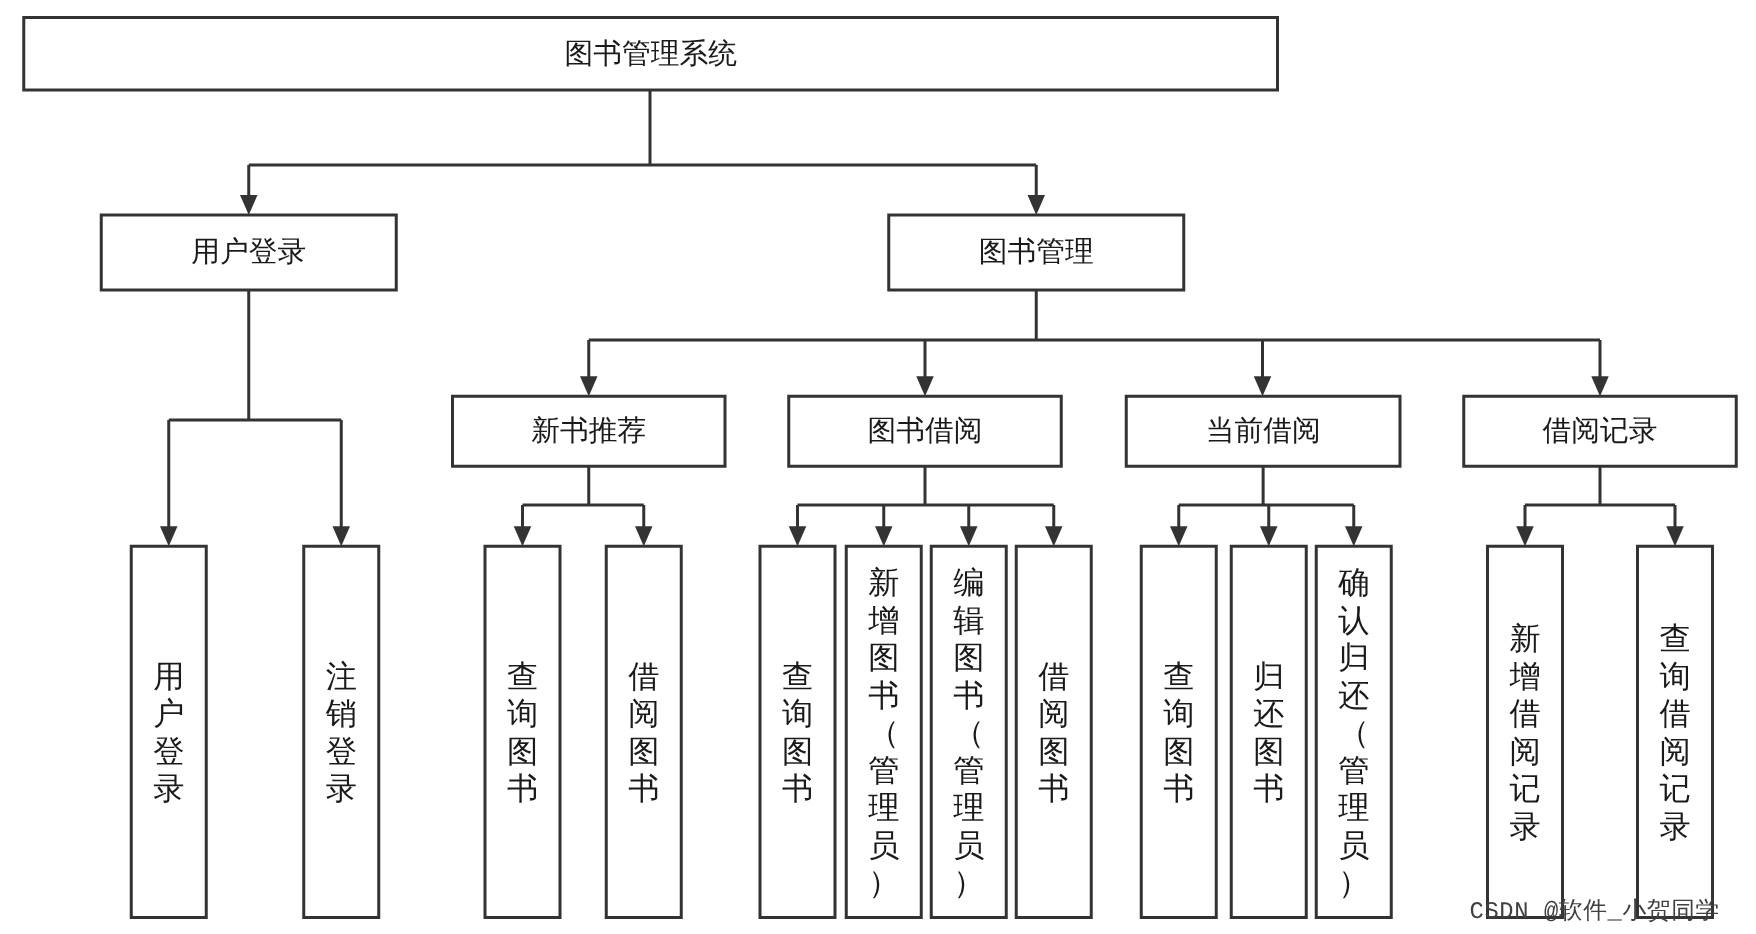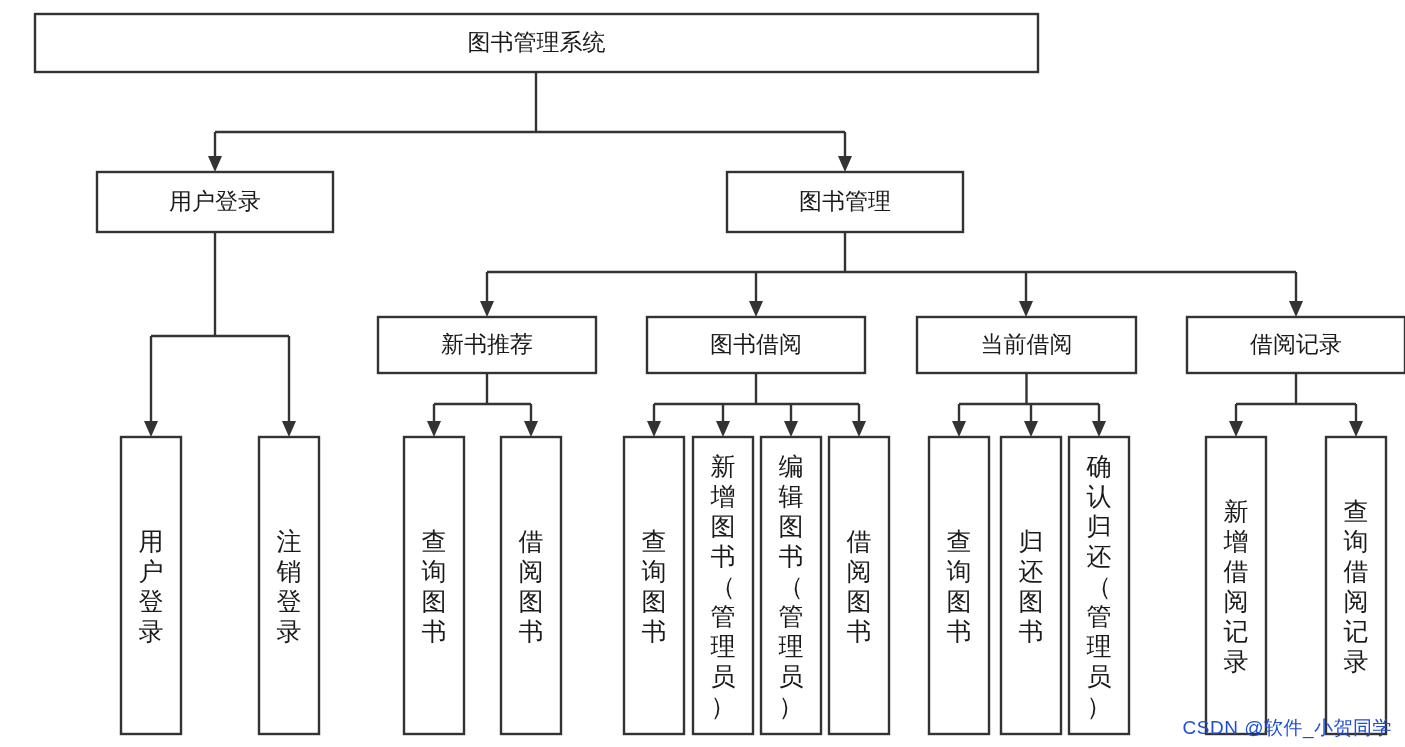--- a/index.html
+++ b/index.html
@@ -11,21 +11,20 @@
     width: 1405px;
     height: 747px;
     font-family: "Liberation Sans", "DejaVu Sans", sans-serif;
     overflow: hidden;
     position: relative;
   }
   #diagram-root {
     position: relative;
     width: 1388px;
     height: 747px;
-    margin-left: 16px;
   }
   svg.flow {
     position: absolute;
     top: 0;
     left: 0;
     width: 1405px;
     height: 747px;
   }
   .node-rect {
     fill: #ffffff;
@@ -51,23 +50,23 @@
   .leaf-label {
     font-family: "Liberation Sans", "DejaVu Sans", sans-serif;
     fill: #1a1a1a;
     font-size: 25px;
     text-anchor: middle;
   }
   .watermark {
     position: absolute;
     right: 12px;
     bottom: 6px;
-    font-family: Liberation Sans, sans-serif;
+    font-family: Liberation Mono, monospace;
     font-size: 19px;
-    color: #1d4ed8;
+    color: #404040;
     letter-spacing: 0.5px;
     white-space: nowrap;
     user-select: none;
   }
 </style>
 </head>
 <body>
 
 <div id="diagram-root">
   <svg class="flow" id="flow-svg" viewBox="0 0 1405 747" xmlns="http://www.w3.org/2000/svg">

